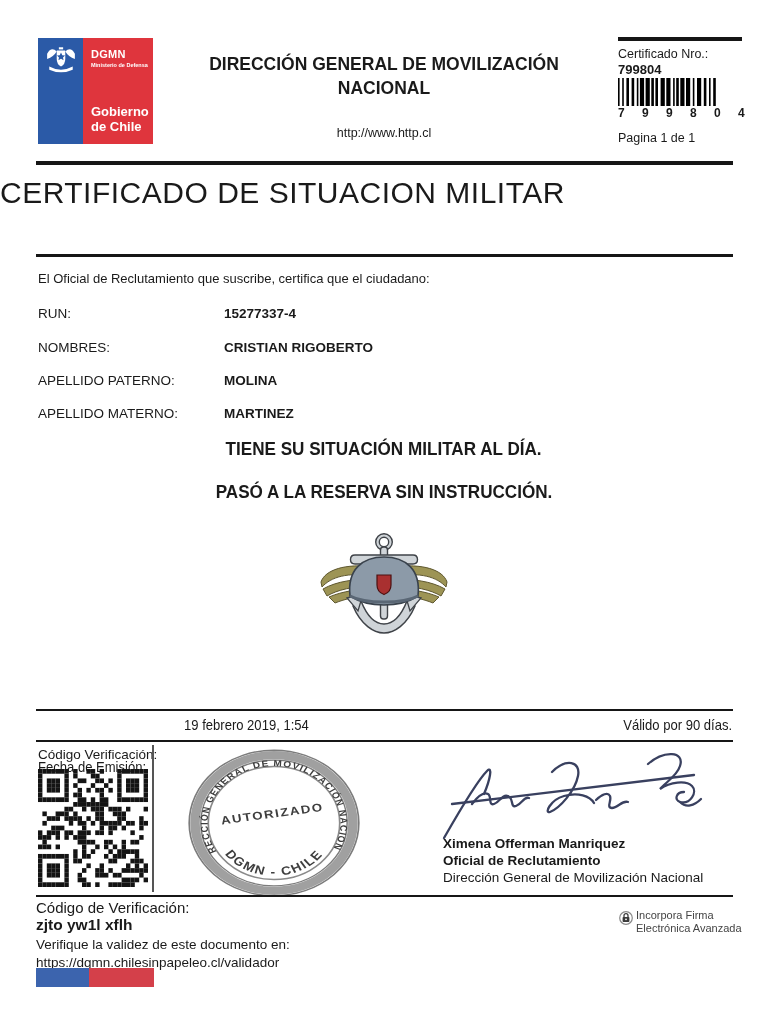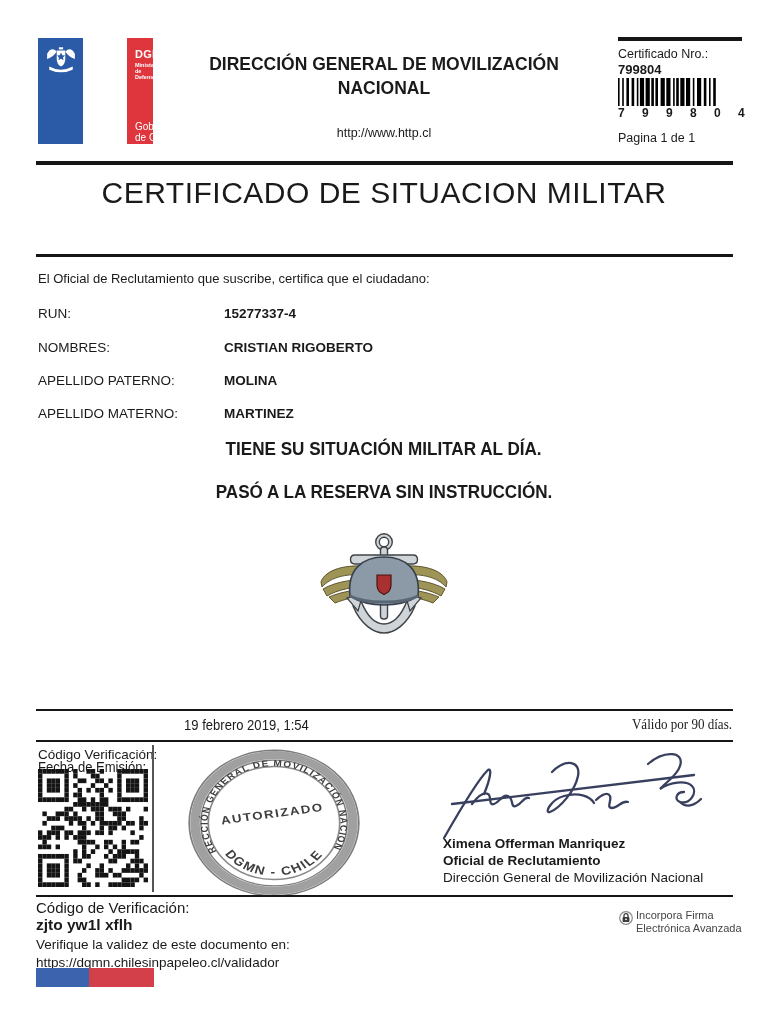--- a/index.html
+++ b/index.html
@@ -11,21 +11,21 @@
   .cond{display:inline-block;transform:scaleX(.87);transform-origin:0 50%;white-space:nowrap;}
   .condR{display:inline-block;transform:scaleX(.87);transform-origin:100% 50%;white-space:nowrap;}
   .condC{display:inline-block;transform:scaleX(.9);transform-origin:50% 50%;white-space:nowrap;}
   .b{font-weight:bold;}
   
   .logo{position:absolute;left:38px;top:38px;width:115px;height:106px;display:flex;}
   .logo .bluep{width:45px;height:100%;position:relative;}
   .logo .redp{flex:1;height:100%;position:relative;color:#fff;}
   .logo .dgmn{position:absolute;left:8px;top:10px;font-size:11px;font-weight:bold;letter-spacing:.3px;}
   .logo .mind{position:absolute;left:8px;top:24px;font-size:5.5px;font-weight:bold;}
-  .logo .gob{position:absolute;left:8px;bottom:1px;font-size:10px;font-weight:normal;}
+  .logo .gob{position:absolute;left:8px;bottom:10px;font-size:13px;font-weight:bold;}
   
   .rcol{position:absolute;left:618px;width:124px;font-size:12.5px;}
   
   .frow{position:absolute;left:38px;width:694px;font-size:13.5px;}
   .frow .fl{position:absolute;left:0;top:0;}
   .frow .fv{position:absolute;left:186px;top:0;font-weight:bold;}
   .stmt{position:absolute;left:0;width:768px;text-align:center;font-size:19px;font-weight:bold;}
   .signame{font-size:13.5px;line-height:17px;}
   .foot-small{font-size:13.5px;line-height:17.5px;}
   .locknote{font-size:11px;line-height:12.5px;color:#444;}
@@ -41,21 +41,21 @@
         <g fill="#ffffff">
           <path d="M2,8 Q6,1 11,6 Q8,11 2,13 Z"></path>
           <path d="M28,8 Q24,1 19,6 Q22,11 28,13 Z"></path>
           <path d="M11,5 h8 v8 q0,5 -4,7 q-4,-2 -4,-7 Z"></path>
           <path d="M13,2 h4 v2 h-4 Z"></path>
           <path d="M4,20 Q15,26 26,20 L26,23 Q15,28 4,23 Z"></path>
         </g>
         <path d="M15,7 l1.2,2.4 2.6,.3 -1.9,1.8 .5,2.6 -2.4,-1.3 -2.4,1.3 .5,-2.6 -1.9,-1.8 2.6,-.3 Z" fill="#2b5aa7"></path>
       </svg>
     </div>
-    <div class="redp" style="background: rgb(223, 53, 61); margin-left: 44px;">
+    <div class="redp" style="background: rgb(223, 53, 61);">
       <div class="dgmn">DGMN</div>
       <div class="mind">Ministerio de Defensa</div>
       <div class="gob">Gobierno de Chile</div>
     </div>
   </div>
 
   <div class="abs" style="left:163px;top:52px;width:442px;text-align:center;font-size:17.5px;font-weight:bold;line-height:24px;">DIRECCIÓN GENERAL DE MOVILIZACIÓN NACIONAL</div>
   <div class="abs" style="left:163px;top:126px;width:442px;text-align:center;font-size:12.5px;">http://www.http.cl</div>
 
   <div class="rcol">
@@ -83,21 +83,21 @@
           <rect x="85.80000000000001" y="0" width="2.6" height="28"></rect>
           <rect x="91.00000000000001" y="0" width="1.6" height="28"></rect>
           <rect x="95.20000000000002" y="0" width="2.6" height="28"></rect>
         </svg></div>
     <div class="abs b" style="left:0;top:106px;font-size:12px;letter-spacing:7px;white-space:nowrap;">7 9 9 8 0 4</div>
     <div class="abs" style="left:0;top:131px;">Pagina 1 de 1</div>
   </div>
 
   <div class="hline" style="left:36px;top:161px;width:697px;height:4px;"></div>
 
-  <div class="abs" style="left:0;top:176px;width:768px;text-align:center;font-size:30px;letter-spacing:.5px;">CERTIFICADO DE SITUACION MILITAR</div>
+  <div class="abs" style="left:0;top:176px;width:768px;text-align:left;font-size:30px;letter-spacing:.5px;">CERTIFICADO DE SITUACION MILITAR</div>
 
   <div class="hline" style="left:36px;top:254px;width:697px;height:2.5px;"></div>
 
   <div class="abs" style="left:38px;top:271px;font-size:13px;">El Oficial de Reclutamiento que suscribe, certifica que el ciudadano:</div>
 
   <div class="frow" style="top:306px;">
     <span class="fl">RUN:</span>
     <span class="fv">15277337-4</span>
   </div>
   <div class="frow" style="top:340px;">
@@ -144,21 +144,21 @@
     <path d="M60,43 l14,0 0,10 q0,7 -7,9.5 q-7,-2.5 -7,-9.5 Z" fill="#a93030" stroke="#4c1010" stroke-width="1.2"></path>
   </svg>
 
   <div class="hline" style="left:36px;top:709px;width:697px;height:2px;"></div>
   <div class="abs" style="left:38px;top:716px;font-size:15px;margin-top:42px;">
     <span class="cond">Fecha de Emisión:</span>
   </div>
   <div class="abs" style="left:184px;top:716px;font-size:15px;">
     <span class="cond">19 febrero 2019,  1:54</span>
   </div>
-  <div class="abs" style="right:36px;top:716px;font-size:15px;font-family:Liberation Serif, serif;">
+  <div class="abs" style="right:36px;top:716px;font-size:15px;">
     <span class="condR">Válido por 90 días.</span>
   </div>
   <div class="hline" style="left:36px;top:740px;width:697px;height:2px;"></div>
 
   <div class="abs" style="left:38px;top:747px;font-size:13.5px;">Código Verificación:</div>
   <div class="abs" style="left:38px;top:769px;width:110px;height:118px;"><svg width="110" height="118" viewBox="0 0 100 100" preserveAspectRatio="none" fill="#141414">
         <rect x="0" y="0" width="4" height="4"></rect>
         <rect x="4" y="0" width="4" height="4"></rect>
         <rect x="8" y="0" width="4" height="4"></rect>
         <rect x="12" y="0" width="4" height="4"></rect>

